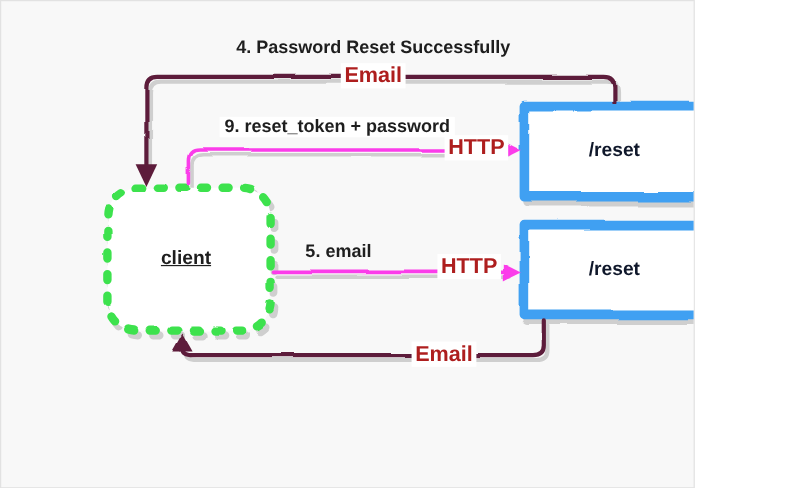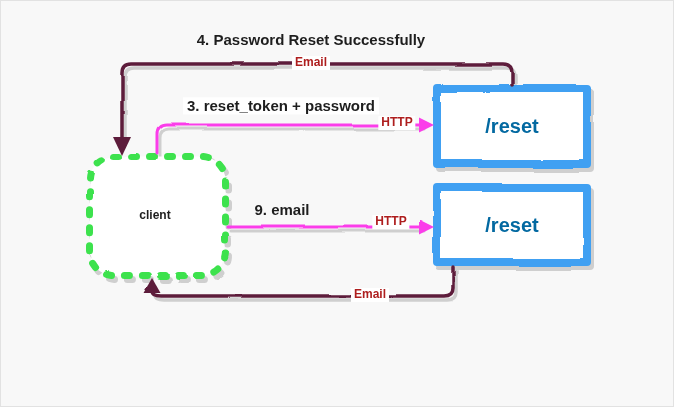--- a/index.html
+++ b/index.html
@@ -3,45 +3,45 @@
 <meta charset="utf-8">
 <style>
   html,body { margin:0; padding:0; }
   body {
     width:674px; height:407px;
     font-family:"Liberation Sans", sans-serif;
     background:#ffffff;
   }
   .canvas {
     position:relative;
-    width:674px; height:407px;
+    width:579px; height:407px;
     box-sizing:border-box;
     background:#f8f8f8;
     border:1px solid #e2e2e2;
     overflow:hidden;
   }
   svg.layer { position:absolute; left:0; top:0; }
   .lbl {
     position:absolute;
     transform:translate(-50%,-50%);
     font-size:15px;
     font-weight:600;
     color:#1e1e1e;
     white-space:nowrap;
     line-height:1.15;
   }
   .lbl.red {
     color:#ae1e1e;
     background:#ffffff;
     padding:0 3px;
-    font-size:12px;
+    font-size:18px;
   }
   .lbl.whitebg { background:#ffffff; padding:0 4px; }
-  .lbl.salmon { color:#0369a1; font-size:20px; }
-  .lbl.client-text { font-size:12px; }
+  .lbl.salmon { color:#0f172a; font-size:16px; }
+  .lbl.client-text { font-size:16px;text-decoration:underline; }
 </style>
 </head>
 <body>
 
 <div class="canvas">
 
   <svg class="layer" width="674" height="407" viewBox="0 0 674 407">
     <defs>
       <filter id="rough" filterUnits="userSpaceOnUse" x="-10" y="-10" width="694" height="427">
         <feTurbulence type="fractalNoise" baseFrequency="0.012 0.03" numOctaves="3" seed="7" result="noise"></feTurbulence>
@@ -77,29 +77,29 @@
 
       <path d="M453 266 L453 287 Q453 295 444 295 L160 295 Q151 295 151 290" fill="none" stroke-width="3.5" stroke="#5d1c3a"></path>
       <path d="M151 277 L142.5 292 L159.5 292 Z" stroke="none" fill="#5d1c3a"></path>
     </g>
   </svg>
 
   <div class="lbl" style="left:310px; top:39px;">4. Password Reset Successfully</div>
 
   <div class="lbl red" style="left:310px; top:62px;">Email</div>
 
-  <div class="lbl whitebg" style="left:280px; top:105px;">3. reset_token + password</div>
+  <div class="lbl whitebg" style="left:280px; top:105px;">9. reset_token + password</div>
 
   <div class="lbl red" style="left:396px; top:122px;">HTTP</div>
 
   <div class="lbl salmon" style="left:511px; top:125px;">/reset</div>
 
   <div class="lbl client-text" style="left:154px; top:215px;">client</div>
 
-  <div class="lbl" style="left:281px; top:209px;">9. email</div>
+  <div class="lbl" style="left:281px; top:209px;">5. email</div>
 
   <div class="lbl red" style="left:390px; top:221px;">HTTP</div>
 
   <div class="lbl salmon" style="left:511px; top:224px;">/reset</div>
 
   <div class="lbl red" style="left:369px; top:294px;">Email</div>
 
 
 </div>
 

